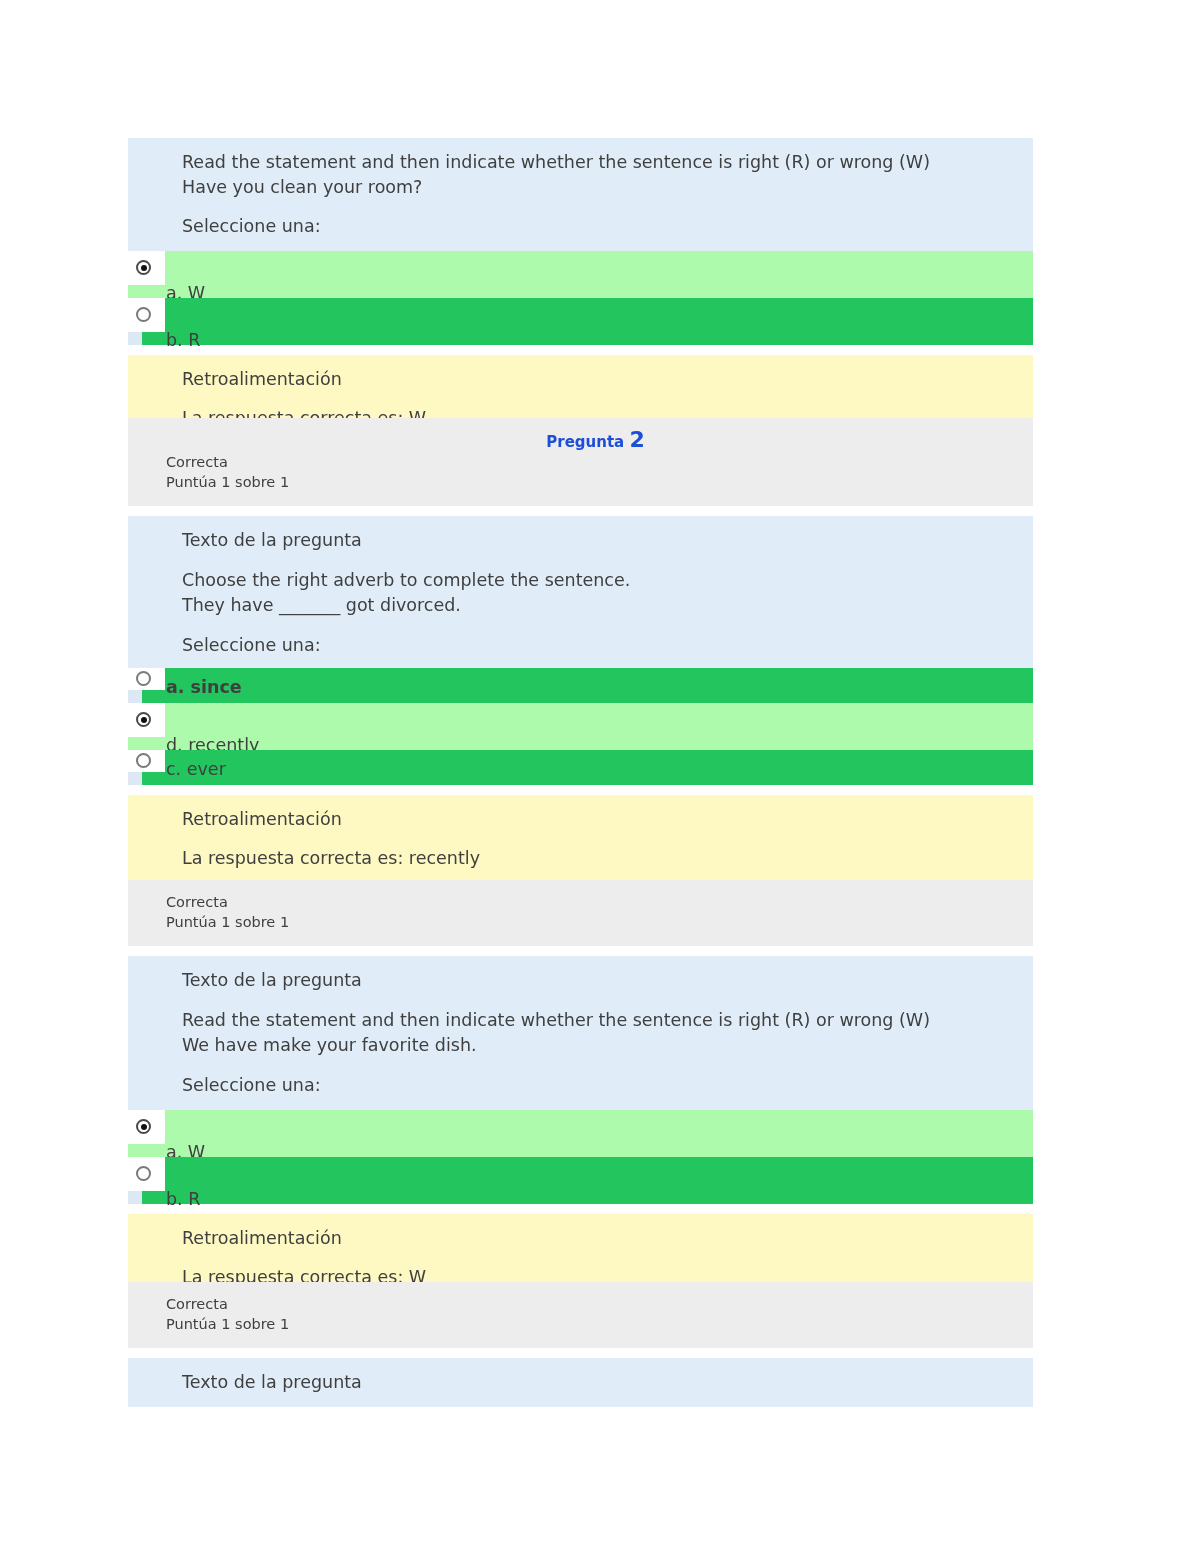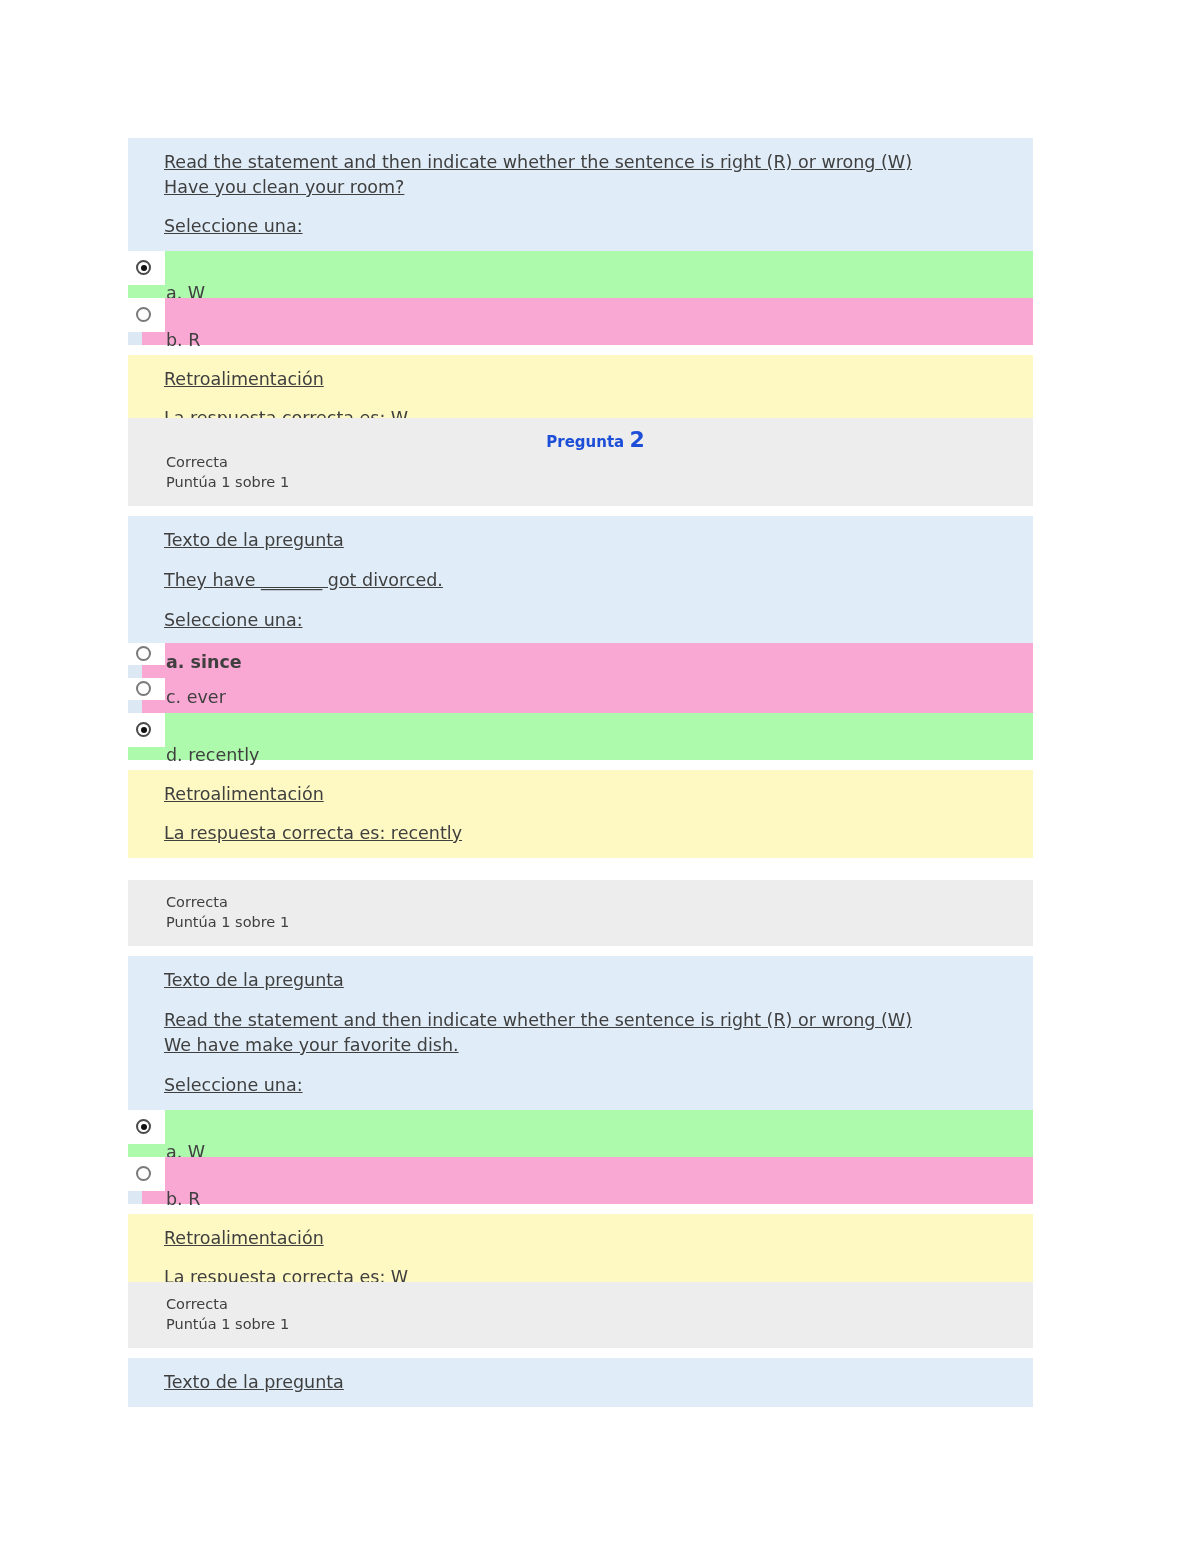--- a/index.html
+++ b/index.html
@@ -25,25 +25,24 @@
 
   
   .col {
     position: absolute;
     left: 128px;
     width: 905px;
   }
 
   .blk {
     box-sizing: border-box;
-    padding: 0 8px 0 36px;
+    padding: 0 8px 0 54px;
     font-size: 17.5px;
     line-height: 25px;
     color: #3f3f3f;
-    text-decoration: underline;
   }
 
   .blk.blue    { background: #e0edf8; }
   .blk.yellow  { background: #fef9c3; }
 
   .gap { height: 10px; background: #ffffff; }
 
   .para { margin: 0; padding: 0; }
   .pad-top    { padding-top: 12px; }
   .pad-bottom { padding-bottom: 12px; }
@@ -73,21 +72,21 @@
     color: #3f3f3f;
     font-weight: normal;
   }
 
   
   .opt {
     position: relative;
     box-sizing: border-box;
     min-height: 47px;
   }
-  .opt.blue  { background: #f9a8d4; }
+  .opt.blue  { background: #22c55e; }
   .opt.green { background: #adfaad; }
 
   
   .opt .radiobox {
     position: absolute;
     left: 0px;
     top: 0px;
     width: 37px;
     height: 34px;
     background: #ffffff;
@@ -194,55 +193,56 @@
     </div>
 
     <div class="gap"></div>
 
     <div class="blk blue pad-top">
       <span>Texto de la pregunta</span>
     </div>
     <div class="blk blue" style="height:15px;"></div>
 
     <div class="blk blue">
+      <div class="para">Choose the right adverb to complete the sentence.</div>
       <div class="para">They have _______ got divorced.</div>
     </div>
 
     <div class="blk blue" style="height:15px;"></div>
 
     <div class="blk blue">
       <span>Seleccione una:</span>
     </div>
     <div class="blk blue" style="height:10px;"></div>
 
     <div class="opt blue" style="min-height:35px;">
       <div class="radiobox" style="height:22px;">
         <span class="radio" style="top:3px;"></span>
       </div>
       <div class="understep" style="top:22px;height:13px;"></div>
       <span class="olabel" style="top:7px;font-weight:bold;">a. since</span>
     </div>
 
 
+    <div class="opt green" style="min-height:47px;">
+      <div class="radiobox">
+        <span class="radio checked"></span>
+      </div>
+      <div class="understep"></div>
+      <span class="olabel">d. recently</span>
+    </div>
+
     <div class="opt blue" style="min-height:35px;">
       <div class="radiobox" style="height:22px;">
         <span class="radio" style="top:3px;"></span>
       </div>
       <div class="understep" style="top:22px;height:13px;"></div>
       <span class="olabel" style="top:7px;">c. ever</span>
     </div>
 
-    <div class="opt green" style="min-height:47px;">
-      <div class="radiobox">
-        <span class="radio checked"></span>
-      </div>
-      <div class="understep"></div>
-      <span class="olabel">d. recently</span>
-    </div>
-
     <div class="gap"></div>
 
     <div class="blk yellow pad-top">
       <span>Retroalimentación</span>
     </div>
     <div class="blk yellow" style="height:14px;"></div>
     <div class="blk yellow pad-bottom">
       <span>La respuesta correcta es: recently</span>
     </div>
   </div>

